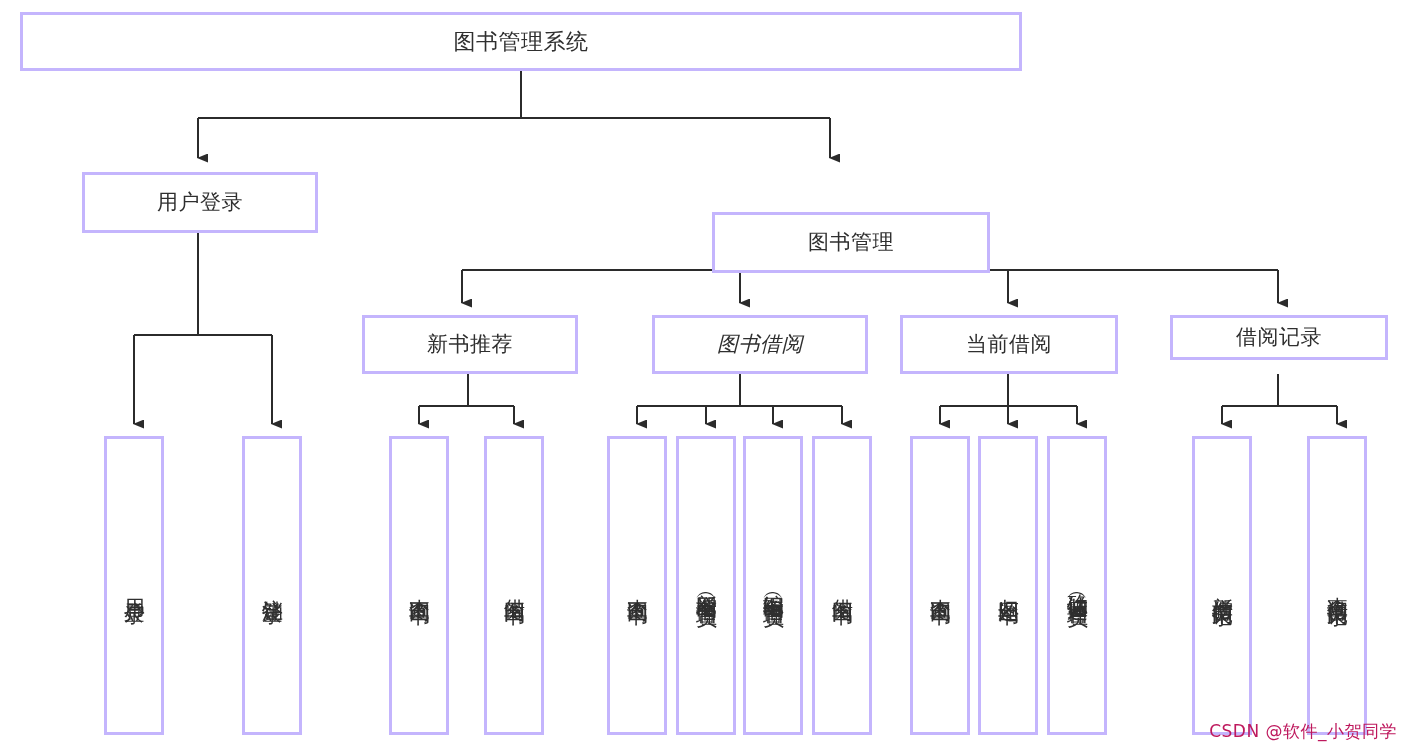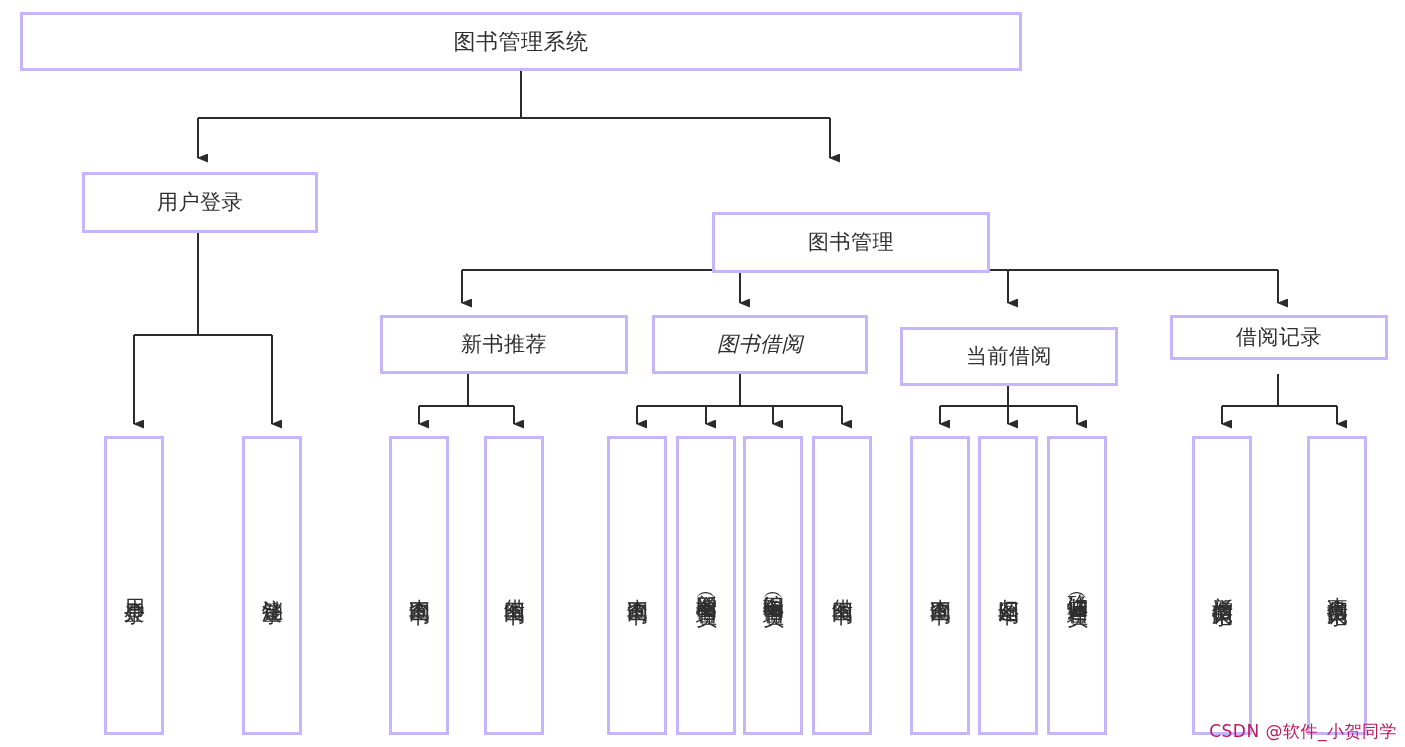--- a/index.html
+++ b/index.html
@@ -130,27 +130,27 @@
     <span class="node-label">图书管理系统</span>
   </div>
 
   <div class="node horizontal" style="left:82px; top:172px; width:236px; height:61px;">
     <span class="node-label">用户登录</span>
   </div>
   <div class="node horizontal" style="left:712px; top:168px; width:278px; height:61px;margin-top:44px;">
     <span class="node-label">图书管理</span>
   </div>
 
-  <div class="node horizontal" style="left:362px; top:315px; width:248px; height:59px;margin-left:18px;">
+  <div class="node horizontal" style="left:362px; top:315px; width:216px; height:59px;">
     <span class="node-label">新书推荐</span>
   </div>
   <div class="node horizontal" style="left:652px; top:315px; width:216px; height:59px;font-style:italic;">
     <span class="node-label">图书借阅</span>
   </div>
-  <div class="node horizontal" style="left:900px; top:315px; width:218px; height:59px;margin-top:12px;">
+  <div class="node horizontal" style="left:900px; top:315px; width:218px; height:59px;">
     <span class="node-label">当前借阅</span>
   </div>
   <div class="node horizontal" style="left:1170px; top:315px; width:218px; height:45px;">
     <span class="node-label">借阅记录</span>
   </div>
 
   <div class="node vertical" style="left:104px; top:436px; width:60px; height:299px;">
     <span class="node-label">用户登录</span>
   </div>
   <div class="node vertical" style="left:242px; top:436px; width:60px; height:299px;">

